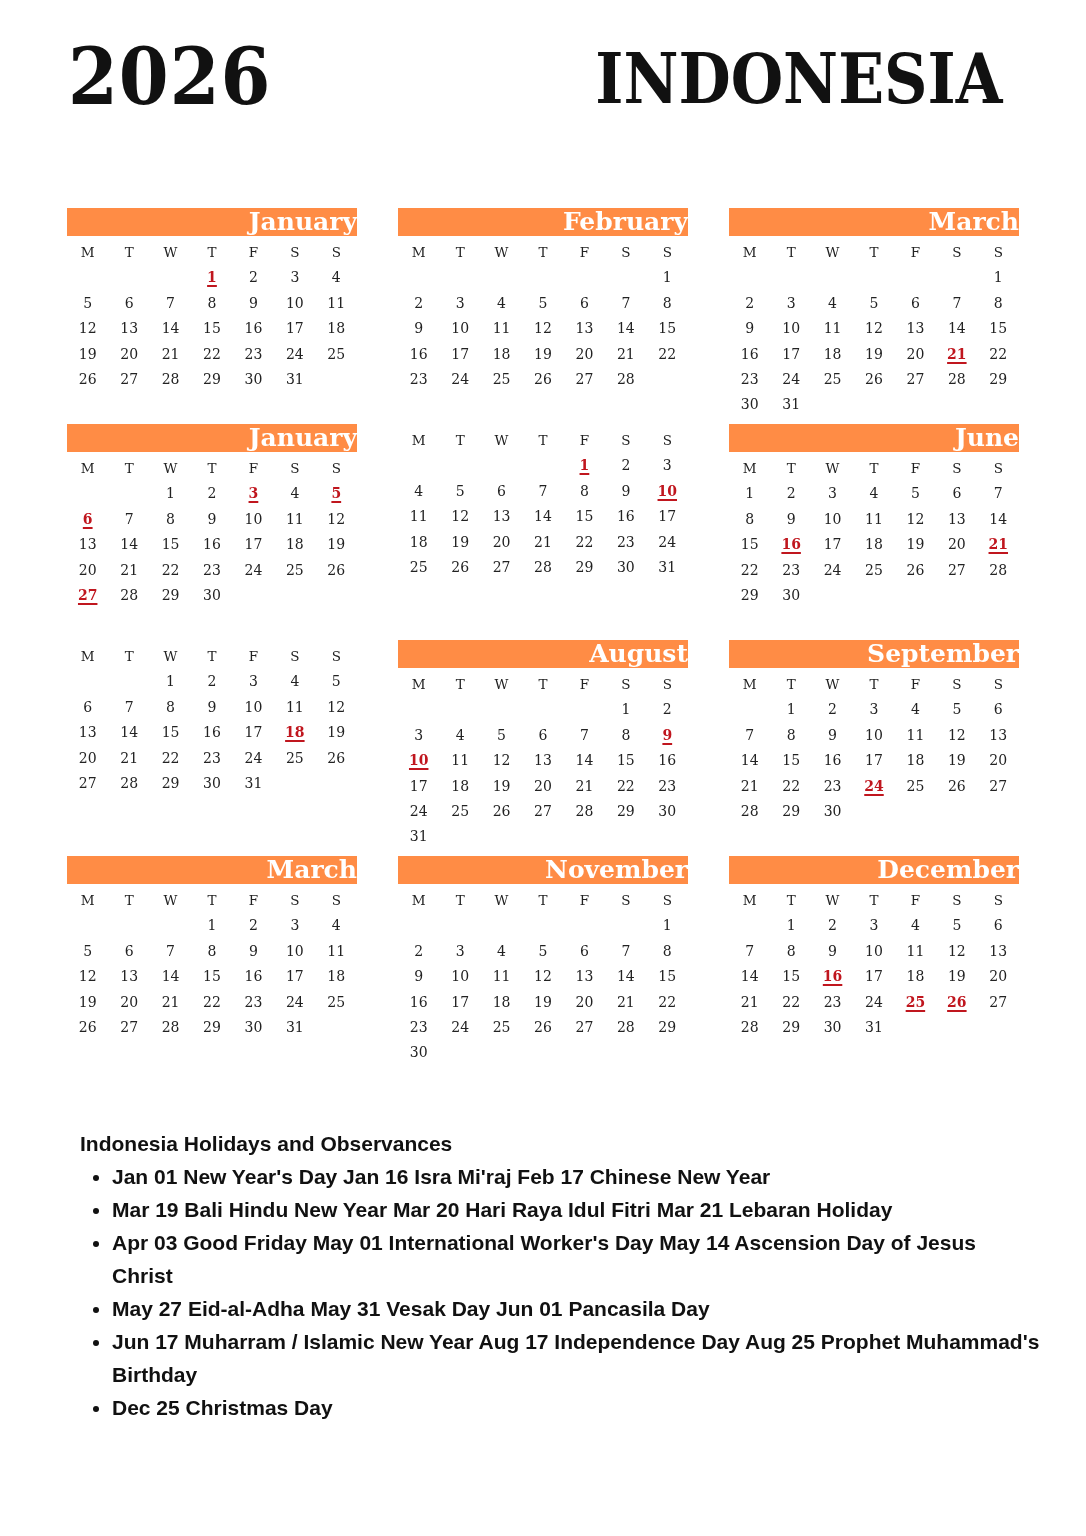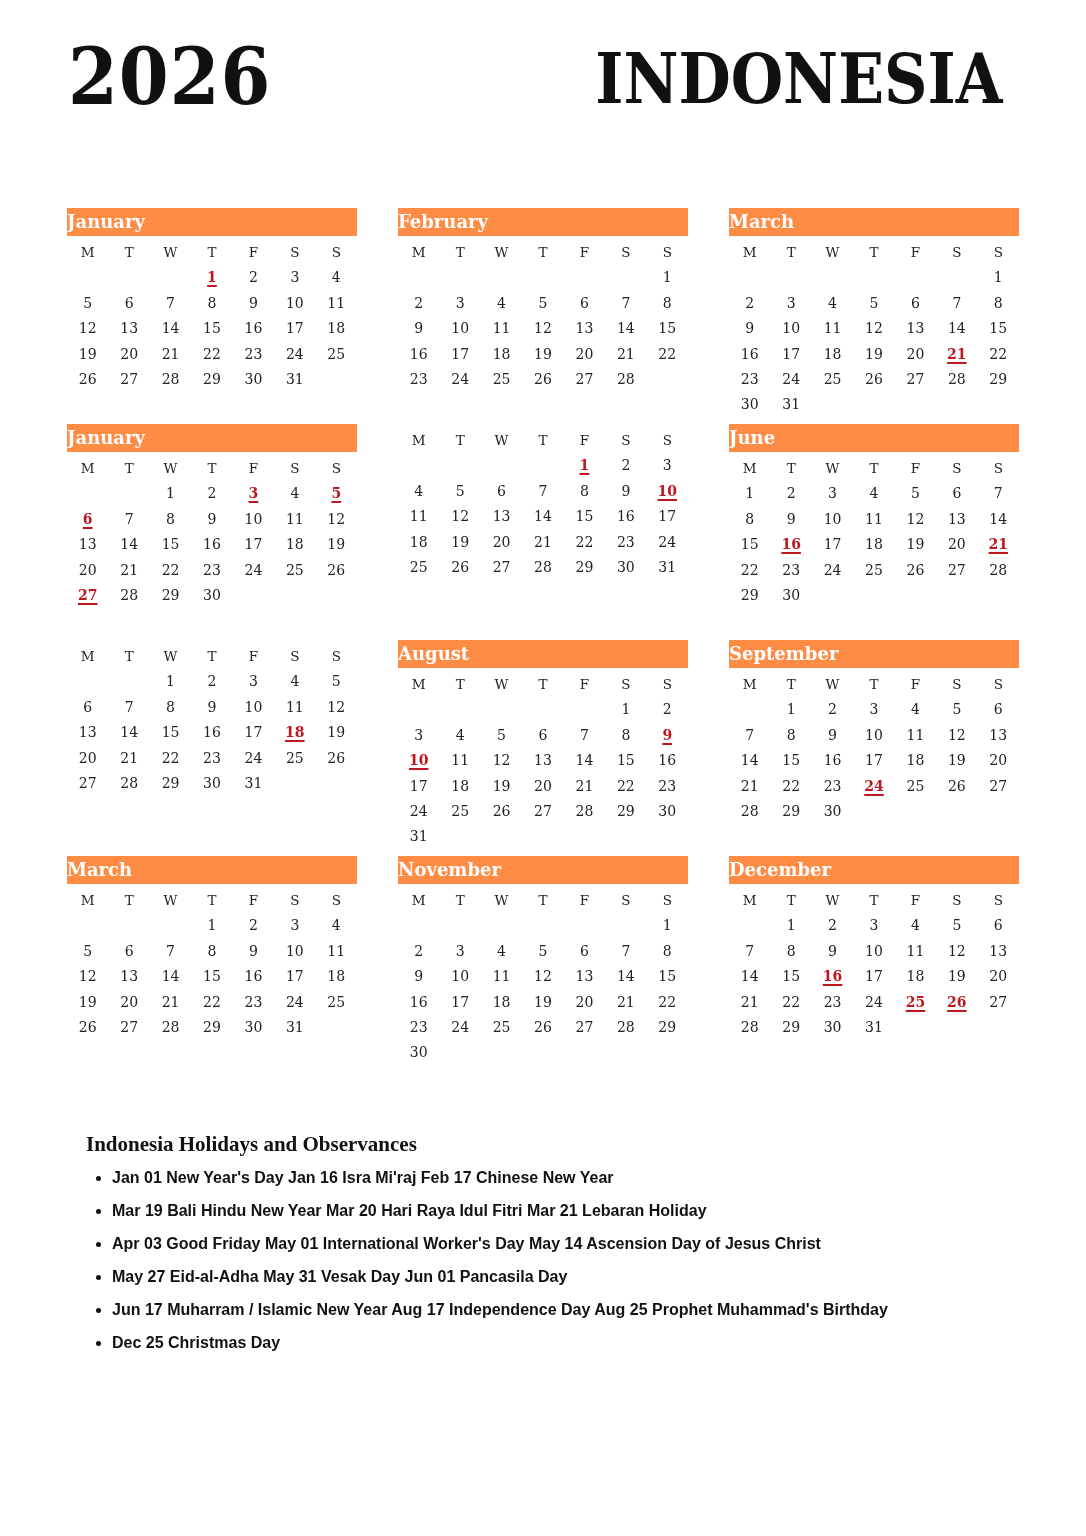--- a/index.html
+++ b/index.html
@@ -1,29 +1,29 @@
 <!DOCTYPE html>
 <html style="--accent: #ff8c45; --hol: #c0161e;"><head>
 <meta charset="utf-8">
 <style>
   html, body { margin:0; padding:0; background:#ffffff; }
   body { width:1086px; height:1536px; position:relative; overflow:hidden; color:#111; }
   .year { position:absolute; left:68px; top:38px; font-family:"DejaVu Serif", serif; font-weight:bold; font-size:78px; letter-spacing:1px; line-height:1; transform:scaleX(0.92); transform-origin:left top; }
   .country { position:absolute; right:84px; top:44px; font-family:"DejaVu Serif", serif; font-weight:bold; font-size:70px; line-height:1; transform:scaleX(0.86); transform-origin:right top; }
   .grid { position:absolute; left:67px; top:208px; width:952px; display:grid; grid-template-columns:290px 290px 290px; column-gap:41px; }
   .month { height:216px; }
-  .mhead { height:28px; background:var(--accent); color:#fff; font-family:"DejaVu Serif", serif; font-weight:bold; font-size:18px; text-align:left; line-height:28px; }
+  .mhead { height:28px; background:var(--accent); color:#fff; font-family:"DejaVu Serif", serif; font-weight:bold; font-size:25px; text-align:right; line-height:28px; }
   .days { display:grid; grid-template-columns:repeat(7, 1fr); margin-top:4px; }
   .dow, .day { font-family:"DejaVu Serif", serif; font-size:14px; text-align:center; height:25.4px; line-height:25.4px; color:#222; }
   .dow { font-size:13.5px; }
   .day.hol { color:var(--hol); font-weight:bold; text-decoration:underline; text-decoration-thickness:2px; text-underline-offset:3px; }
   .holidays { position:absolute; left:72px; top:1132px; width:970px; font-family:"Liberation Sans", sans-serif; font-weight:bold; }
-  .holidays h2 { font-size:21px; margin:0 0 4px 14px; font-weight:bold;font-family:Liberation Serif, serif; }
+  .holidays h2 { font-size:21px; margin:0 0 4px 8px; font-weight:bold; }
   .holidays ul { margin:0; padding-left:40px; }
-  .holidays li { font-size:16px; line-height:33px; }
+  .holidays li { font-size:21px; line-height:33px; }
 </style>
 </head>
 <body>
 
 <div class="year">2026</div>
 <div class="country">INDONESIA</div>
 
 <div class="grid" id="grid">
     <div class="month">
       <div class="mhead">January</div>

